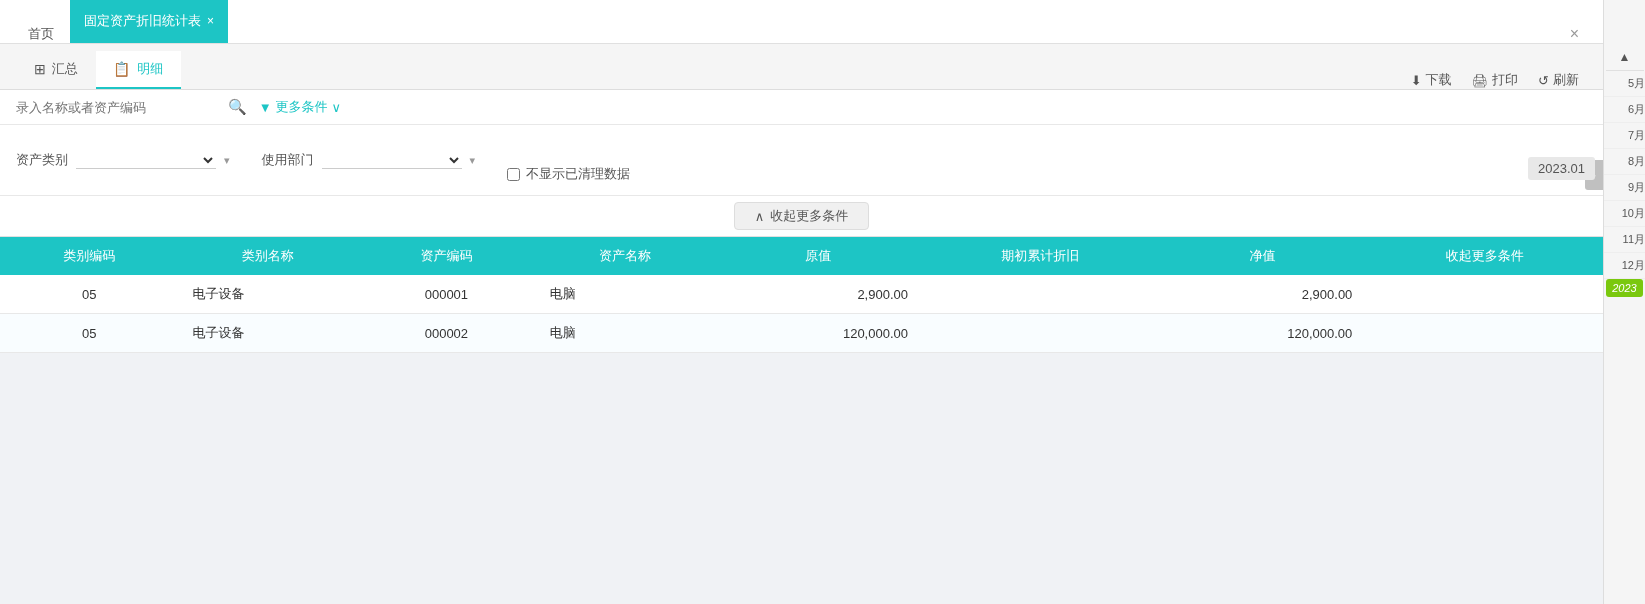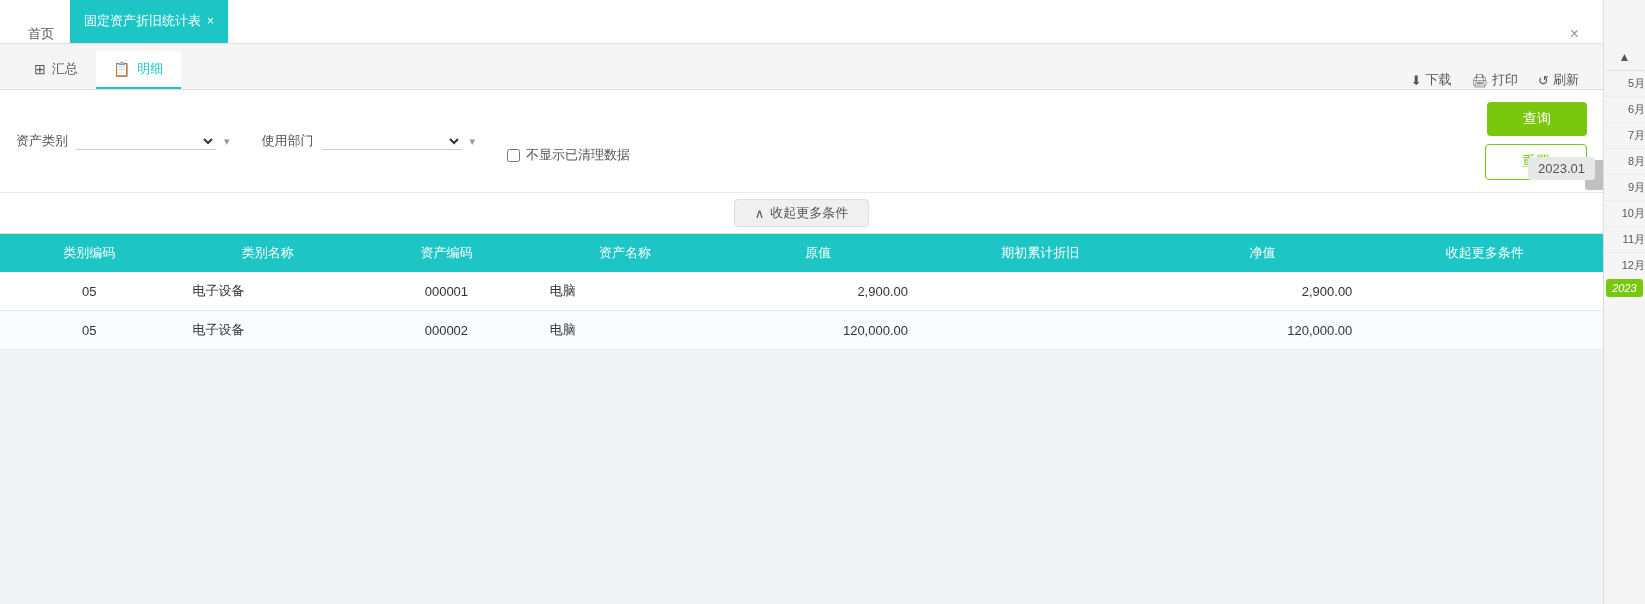--- a/index.html
+++ b/index.html
@@ -342,43 +342,48 @@
         <span>🖨</span>
         <span>打印</span>
       </div>
       <div class="toolbar-btn">
         <span>↺</span>
         <span>刷新</span>
       </div>
     </div>
   </div>
 
+  <div class="search-bar">
+    <input class="search-input" type="text" placeholder="录入名称或者资产编码" style="">
+    <span class="search-icon">🔍</span>
+    <div class="more-filter">
+      <span>▼</span>
+      <span>更多条件</span>
+      <span>∨</span>
+    </div>
+  </div>
 
   <div class="filter-row">
     <div class="filter-group">
       <span class="filter-label">资产类别</span>
       <select class="filter-select">
         <option value=""></option>
       </select>
       <span style="color:#999;font-size:11px;">▾</span>
     </div>
     <div class="filter-group">
       <span class="filter-label">使用部门</span>
       <select class="filter-select">
         <option value=""></option>
       </select>
       <span style="color:#999;font-size:11px;">▾</span>
     </div>
     <div class="checkbox-group">
       <input type="checkbox" style="">
       <span class="filter-label">不显示已清理数据</span>
-    </div>
-    <div class="btn-group">
-      <button class="btn-query">查询</button>
-      <button class="btn-reset">重置</button>
     </div>
   </div>
 
   <div class="collapse-row">
     <button class="collapse-btn">
       <span>∧</span>
       <span>收起更多条件</span>
     </button>
   </div>
 

